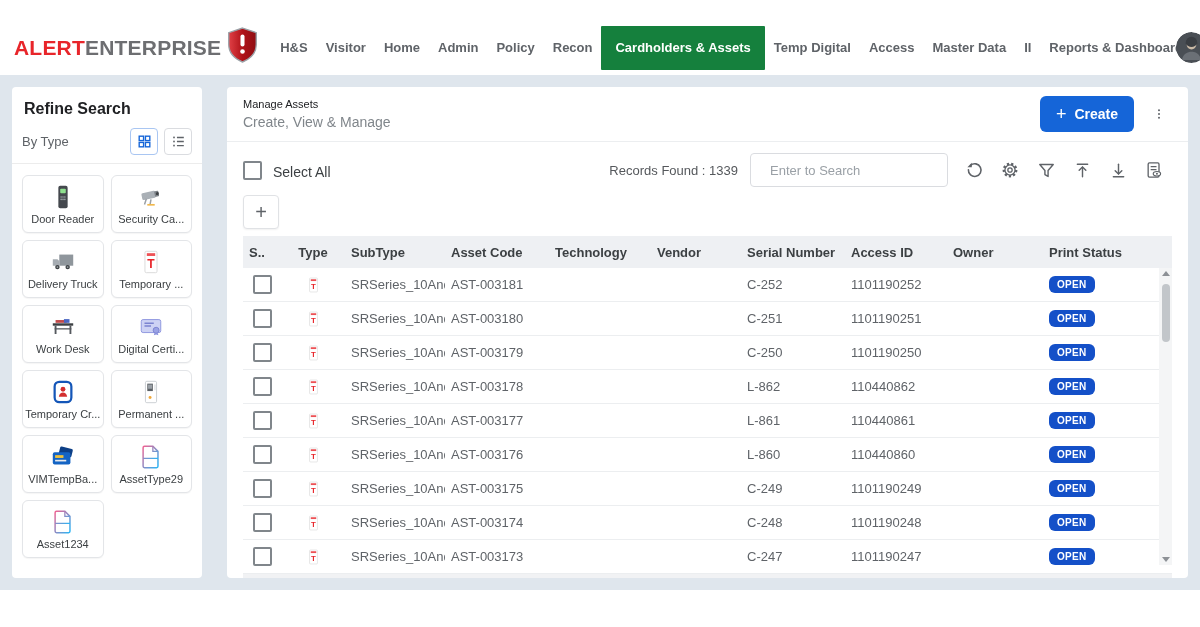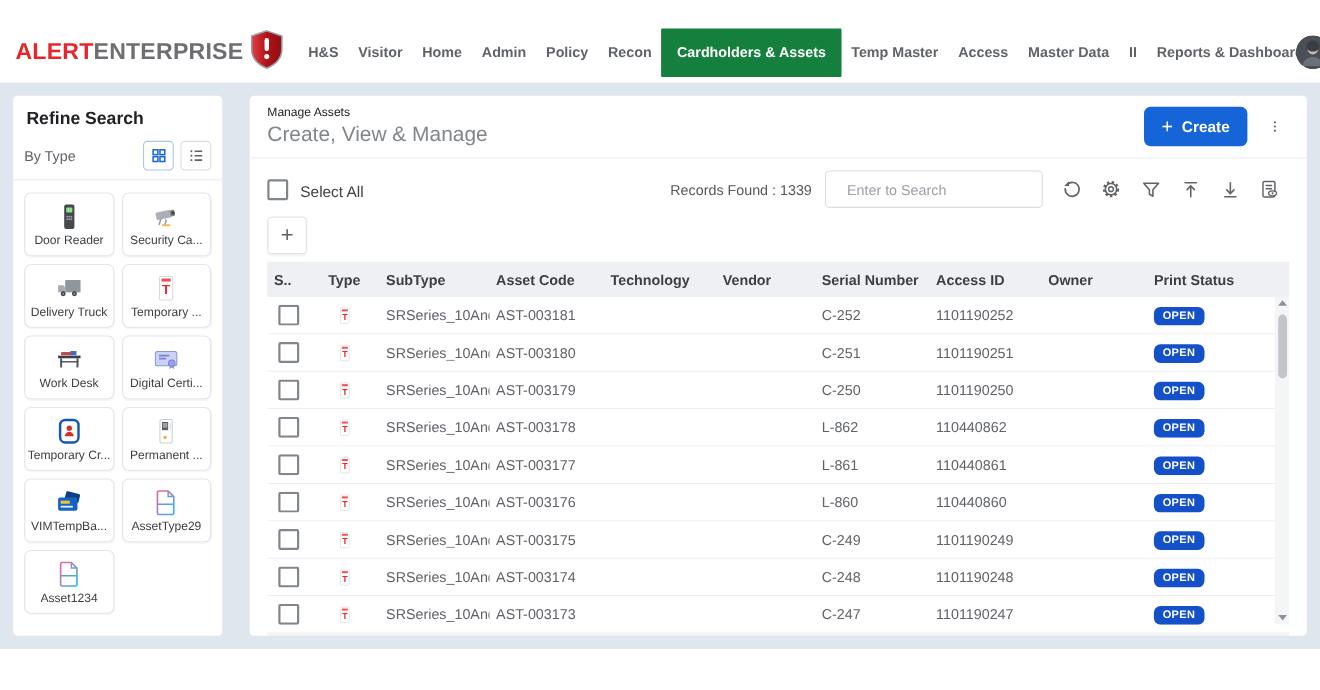--- a/index.html
+++ b/index.html
@@ -28,21 +28,21 @@
   .sidebar-divider{height:1px;background:#ececec;margin:8px -10px 0}
   .tiles{display:grid;grid-template-columns:1fr 1fr;gap:7px;margin-top:11px}
   .tile{border:1px solid #e3e5e8;border-radius:6px;height:56px;display:flex;flex-direction:column;align-items:center;justify-content:center;gap:3px;background:#fff;cursor:pointer;box-shadow:0 1px 1px rgba(0,0,0,.04)}
   .tile svg{width:26px;height:26px}
   .tile-label{font-size:11px;color:#3c4043;max-width:76px;overflow:hidden;white-space:nowrap}
 
   
   .main{flex:1;background:#fff;border-radius:4px;display:flex;flex-direction:column;overflow:hidden;box-sizing:border-box}
   .main-header{display:flex;align-items:center;padding:9px 16px;border-bottom:1px solid #eceef0}
   .page-title{font-size:11px;font-weight:normal;color:#202124}
-  .page-subtitle{font-size:19px;color:#80868b;margin-top:4px}
+  .page-subtitle{font-size:14px;color:#80868b;margin-top:4px}
   .create-btn{background:#1565d8;color:#fff;border:none;border-radius:6px;height:36px;padding:0 16px;display:flex;align-items:center;gap:8px;font-size:14px;font-weight:bold;margin-left:auto;cursor:pointer;font-family:inherit}
   .create-plus{font-size:18px;font-weight:normal;line-height:1}
   .kebab-btn{width:26px;height:30px;display:flex;align-items:center;justify-content:center;margin-left:12px;cursor:pointer;background:none;border:none}
 
   .toolbar{display:flex;align-items:center;padding:11px 16px 5px}
   .select-all{display:flex;align-items:flex-end;gap:11px;cursor:pointer}
   .select-all-label{font-size:14px;color:#3c4043}
   .cb{width:15px;height:15px;border:2px solid #80868b;border-radius:2px;background:#fff;cursor:pointer;flex:0 0 auto}
   .records{margin-left:auto;font-size:13px;color:#55585c;margin-right:12px;white-space:nowrap}
   .search{width:198px;height:34px;border:1px solid #dadce0;border-radius:4px;padding:0 19px;font-size:13px;color:#333;box-sizing:border-box;font-family:inherit;outline:none}
@@ -95,21 +95,21 @@
         </svg></span>
   </div>
   <div class="nav" id="nav-items">
       <div class="nav-item">H&amp;S</div>
       <div class="nav-item">Visitor</div>
       <div class="nav-item">Home</div>
       <div class="nav-item">Admin</div>
       <div class="nav-item">Policy</div>
       <div class="nav-item">Recon</div>
       <div class="nav-item active">Cardholders &amp; Assets</div>
-      <div class="nav-item">Temp Master</div>
+      <div class="nav-item">Temp Digital</div>
       <div class="nav-item">Access</div>
       <div class="nav-item">Master Data</div>
       <div class="nav-item">II</div>
       <div class="nav-item">Reports &amp; Dashboard</div>
     </div>
   <div class="avatar"><svg viewBox="0 0 32 32" width="31" height="31">
         <circle cx="16" cy="16" r="16" fill="#4a4f55"></circle>
         <circle cx="16" cy="13" r="5" fill="#c9b9a6"></circle>
         <path d="M6 29c1.5-6.5 6-8.5 10-8.5s8.5 2 10 8.5z" fill="#6b7076"></path>
         <path d="M10 11a6 6 0 0 1 12 0v1a7 7 0 0 1-12 0z" fill="#3a3e43"></path>

